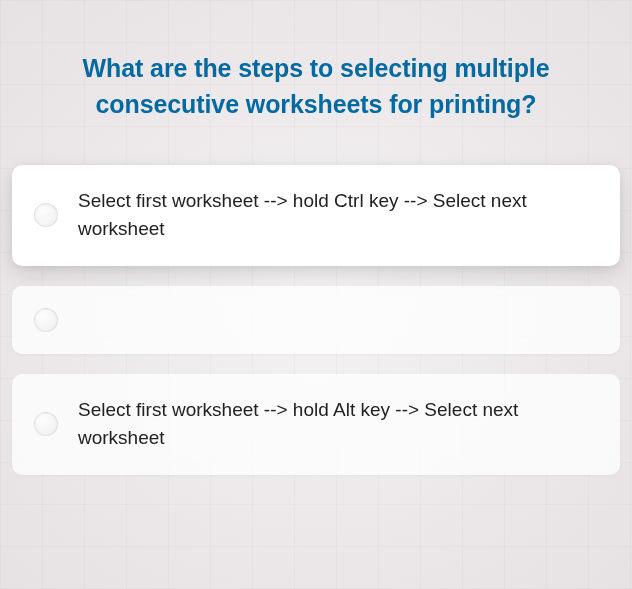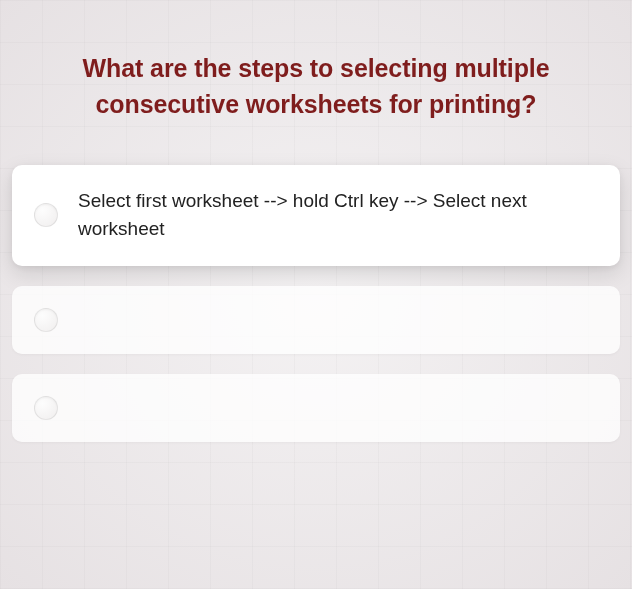--- a/index.html
+++ b/index.html
@@ -13,21 +13,21 @@
     padding: 0;
   }
   .container {
     width: 100%;
     height: 100%;
     padding: 50px 12px 20px 12px;
   }
   .question {
     font-size: 25px;
     font-weight: 700;
-    color: #7f1d1d;
+    color: #0369a1;
     text-align: center;
     line-height: 1.45;
     padding: 0 14px;
     margin-bottom: 42px;
     letter-spacing: -0.1px;
   }
   .options {
     display: flex;
     flex-direction: column;
     gap: 20px;
@@ -76,16 +76,17 @@
       <div class="radio"></div>
       <div class="option-text">Select first worksheet --&gt; hold Ctrl key --&gt; Select next worksheet</div>
     </div>
 
     <div class="option secondary">
       <div class="radio"></div>
     </div>
 
     <div class="option secondary">
       <div class="radio"></div>
+      <div class="option-text">Select first worksheet --&gt; hold Alt key --&gt; Select next worksheet</div>
     </div>
 
   </div>
 </div>
 
 </body></html>

